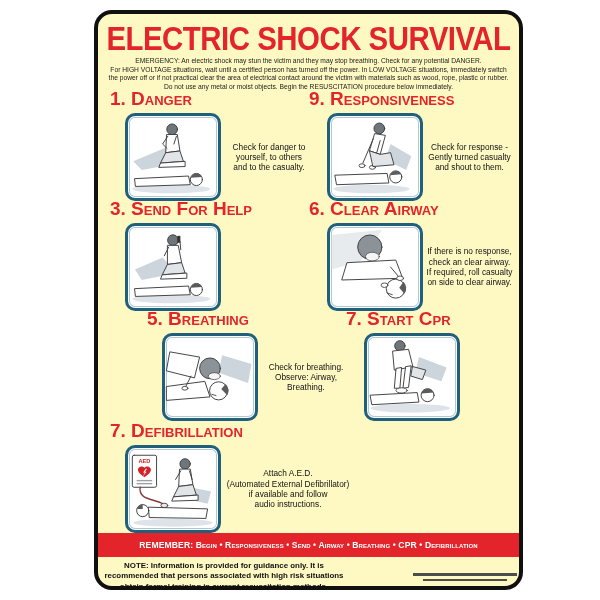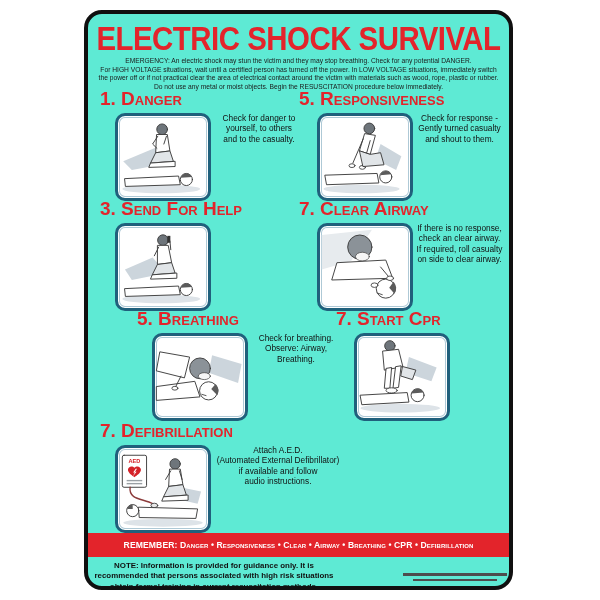--- a/index.html
+++ b/index.html
@@ -1,29 +1,29 @@
 <!DOCTYPE html>
 <html><head>
 <meta charset="utf-8">
 <style>
   html,body{margin:0;padding:0;background:#ffffff;width:600px;height:600px;
     font-family:"Liberation Sans",sans-serif;}
-  .poster{position:absolute;left:84px;top:10px;width:421px;height:572px;
-    border:4px solid #101010;border-radius:18px;background:#5eead4;overflow:hidden;}
+  .poster{position:absolute;left:94px;top:10px;width:421px;height:572px;
+    border:4px solid #101010;border-radius:18px;background:#fef9c3;overflow:hidden;}
   .title{position:absolute;top:6px;left:0;right:0;text-align:center;
     color:#e3242b;font-weight:bold;font-size:30px;letter-spacing:-0.5px;
     transform:scale(0.98,1.12);transform-origin:center top;white-space:nowrap;}
   .intro{position:absolute;top:43px;left:0;right:0;text-align:center;
     font-size:6.7px;line-height:1.28;color:#1a1a1a;white-space:pre;}
   .sec{position:absolute;width:207px;}
   .c1{left:12px;} .c2{left:211px;}
   .r1{top:74px;} .r2{top:184px;} .r3{top:294px;margin-left:37px;} .r4{top:406px;width:340px;}
   .sec-head{font-size:19px;font-weight:bold;font-variant:small-caps;
     color:#e3242b;white-space:nowrap;}
-  .sec-body{display:flex;margin-top:3px;}
+  .sec-body{display:flex;align-items:center;margin-top:3px;}
   .illus{flex:none;width:96px;height:88px;border:3px solid #20607c;border-radius:10px;
     background:#fff;box-sizing:border-box;display:flex;align-items:center;
     justify-content:center;overflow:hidden;
     box-shadow:inset 0 0 0 1px #fff, inset 0 0 0 2px #aec9d6;}
   .c1 .illus{margin-left:15px;} .c2 .illus{margin-left:18px;}
   .illus svg{width:92px;height:84px;display:block;}
   .caption{flex:1;text-align:center;font-size:8.3px;line-height:1.24;
     color:#111;white-space:pre;}
   .r3.c2 .caption{font-size:7.8px;line-height:1.22;}
   .r4 .caption{flex:none;width:150px;margin-left:-8px;}
@@ -66,21 +66,21 @@
           <path d="M72.5,69 a7,7 0 0 1 13,-1 l-13,1 z" fill="#5b5b5b"></path>
         </svg>
       </div>
       <div class="caption">Check for danger to
 yourself, to others
 and to the casualty.</div>
     </div>
   </div>
 
   <div class="sec r1 c2">
-    <div class="sec-head">5. Responsiveness</div>
+    <div class="sec-head">9. Responsiveness</div>
     <div class="sec-body">
       <div class="illus">
         <svg viewBox="0 0 104 90" stroke-linejoin="round" stroke-linecap="round">
           <polygon points="70,30 94,44 88,60 64,48" fill="#ccd5dc"></polygon>
           <ellipse cx="48" cy="82" rx="44" ry="5" fill="#dde3e8"></ellipse>
           <circle cx="57" cy="12" r="6.2" fill="#6e757b" stroke="#3d3d3d" stroke-width="1.1"></circle>
           <path d="M52,18 L64,20 L58,42 L46,38 Z" fill="#fff" stroke="#3d3d3d" stroke-width="1.1"></path>
           <path d="M50,24 L38,52" fill="none" stroke="#3d3d3d" stroke-width="1.1"></path>
           <path d="M58,26 L50,54" fill="none" stroke="#3d3d3d" stroke-width="1.1"></path>
           <ellipse cx="37" cy="55" rx="3.5" ry="2.2" fill="#fff" stroke="#3d3d3d" stroke-width="1"></ellipse>
@@ -113,21 +113,21 @@
           <path d="M40,54 L68,52 L68,58 L38,59 Z" fill="#fff" stroke="#3d3d3d" stroke-width="1.1"></path>
           <path d="M8,70 L70,67 L72,77 L9,79 Z" fill="#fff" stroke="#3d3d3d" stroke-width="1.1"></path>
           <circle cx="79" cy="71" r="7" fill="#fff" stroke="#3d3d3d" stroke-width="1.1"></circle>
           <path d="M72.5,69 a7,7 0 0 1 13,-1 l-13,1 z" fill="#5b5b5b"></path>
         </svg>
       </div>
     </div>
   </div>
 
   <div class="sec r2 c2">
-    <div class="sec-head">7. Clear Airway</div>
+    <div class="sec-head">6. Clear Airway</div>
     <div class="sec-body">
       <div class="illus">
         <svg viewBox="0 0 104 90" stroke-linejoin="round" stroke-linecap="round">
           <polygon points="2,8 60,2 36,38 2,48" fill="#e7ebee"></polygon>
           <circle cx="46" cy="22" r="14" fill="#8b9298" stroke="#3d3d3d" stroke-width="1.1"></circle>
           <ellipse cx="49" cy="33" rx="8" ry="5" fill="#f6f6f6" stroke="#3d3d3d" stroke-width="0.8"></ellipse>
           <path d="M20,40 L76,37 L84,58 L14,60 Z" fill="#fff" stroke="#3d3d3d" stroke-width="1.1"></path>
           <path d="M70,45 L80,57" fill="none" stroke="#3d3d3d" stroke-width="1.1"></path>
           <circle cx="76" cy="70" r="11" fill="#fff" stroke="#3d3d3d" stroke-width="1.1"></circle>
           <path d="M85,62 a11,11 0 0 1 1,14 l-6,-7 z" fill="#5b5b5b"></path>
@@ -214,21 +214,21 @@
         </svg>
       </div>
       <div class="caption">Attach A.E.D.
 (Automated External Defibrillator)
 if available and follow
 audio instructions.</div>
     </div>
   </div>
 
   <div class="bar">
-    <span>REMEMBER: Danger • Responsiveness • Clear • Airway • Breathing • CPR • Defibrillation</span>
+    <span>REMEMBER: Begin • Responsiveness • Send • Airway • Breathing • CPR • Defibrillation</span>
   </div>
 
   <div class="note">NOTE: Information is provided for guidance only. It is
 recommended that persons associated with high risk situations
 obtain formal training in current resuscitation methods.</div>
 
   <div class="fineprint">
     <i class="fp1"></i>
     <i class="fp2"></i>
   </div>

